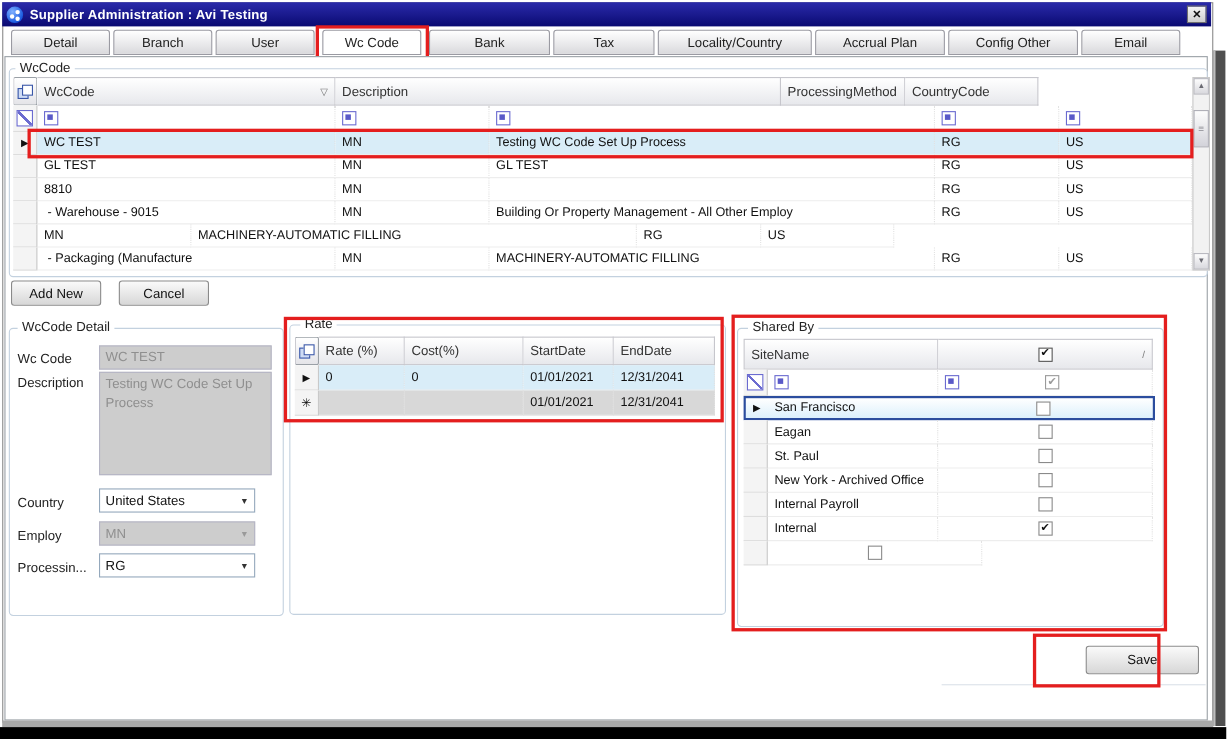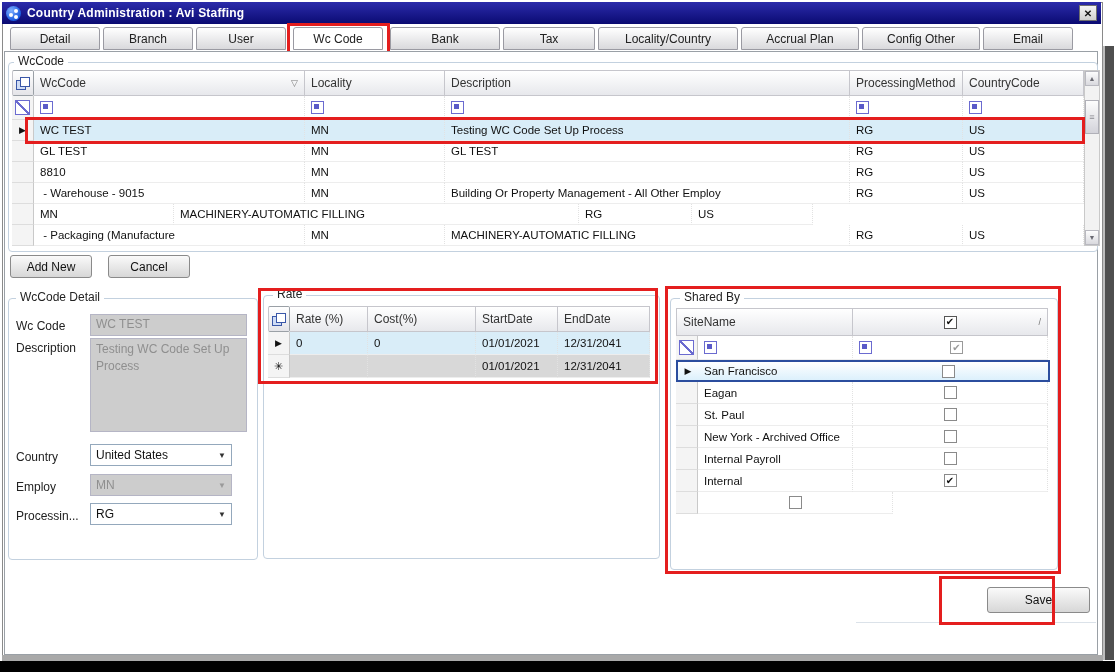--- a/index.html
+++ b/index.html
@@ -80,21 +80,21 @@
 <body>
 
 <div class="abs winframe"></div>
 
 <div class="abs titlebar">
   <span class="appicon">
       <i></i>
       <i></i>
       <i></i>
     </span>
-  <span class="apptitle">Country Administration : Avi Staffing</span>
+  <span class="apptitle">Supplier Administration : Avi Testing</span>
   <span class="closebtn">✕</span>
 </div>
 
 <div class="abs tab" style="left:10px;width:90px;">Detail</div>
 <div class="abs tab" style="left:103px;width:90px;">Branch</div>
 <div class="abs tab" style="left:196px;width:90px;">User</div>
 <div class="abs tab active" style="left:293px;width:90px;">Wc Code</div>
 <div class="abs tab" style="left:390px;width:110px;">Bank</div>
 <div class="abs tab" style="left:503px;width:92px;">Tax</div>
 <div class="abs tab" style="left:598px;width:140px;text-align:center;">Locality/Country</div>
@@ -109,21 +109,20 @@
 <div class="abs grouplabel" style="left:14px;top:55px;">WcCode</div>
 
 <div class="abs gridrow" style="left:12px;top:70px;">
   <div class="hcell iconbtn" style="width:22px;height:26px;padding:0;">
     <span class="cardview"></span>
   </div>
   <div class="hcell" style="width:271px;height:26px;">
     <span>WcCode</span>
     <span class="sortglyph">▽</span>
   </div>
-  <div class="hcell" style="width:140px;height:26px;">Locality</div>
   <div class="hcell" style="width:405px;height:26px;">Description</div>
   <div class="hcell" style="width:113px;height:26px;">ProcessingMethod</div>
   <div class="hcell" style="width:121px;height:26px;">CountryCode</div>
 </div>
 
 <div class="abs gridrow" style="left:12px;top:96px;">
   <div class="rowhead" style="width:22px;height:24px;">
     <span class="diag-icon"></span>
   </div>
   <div class="gcell" style="width:271px;height:24px;"><span class="sq-icon"></span></div>

